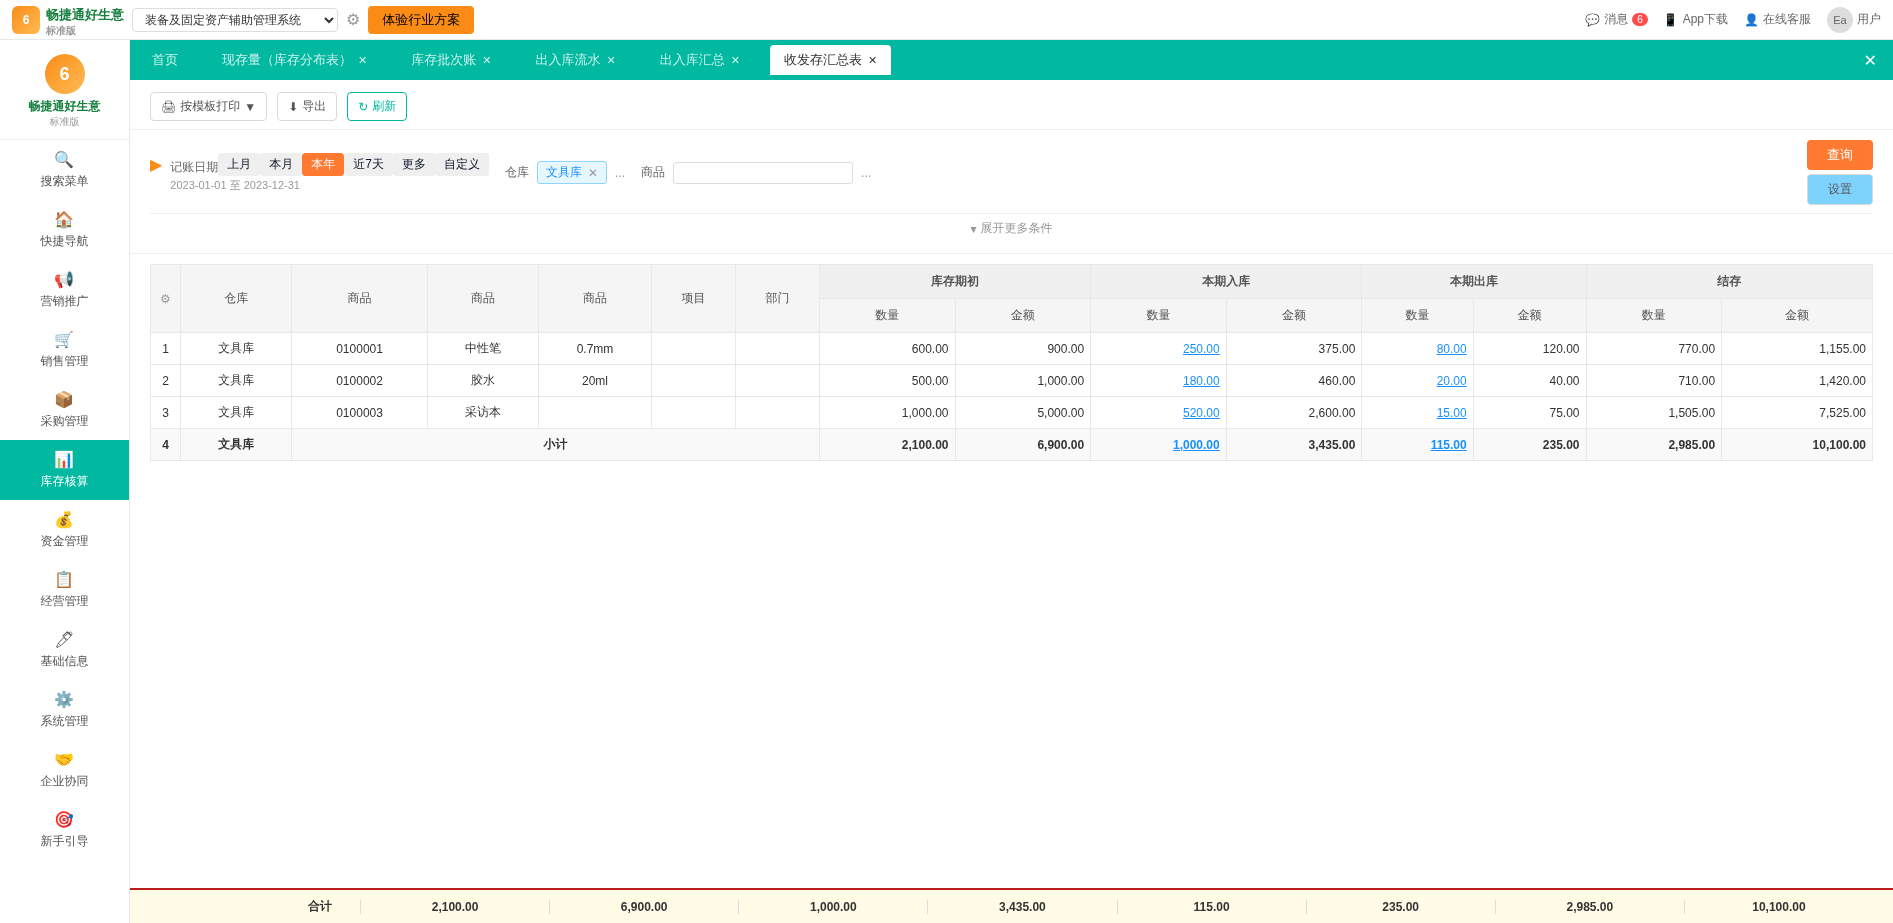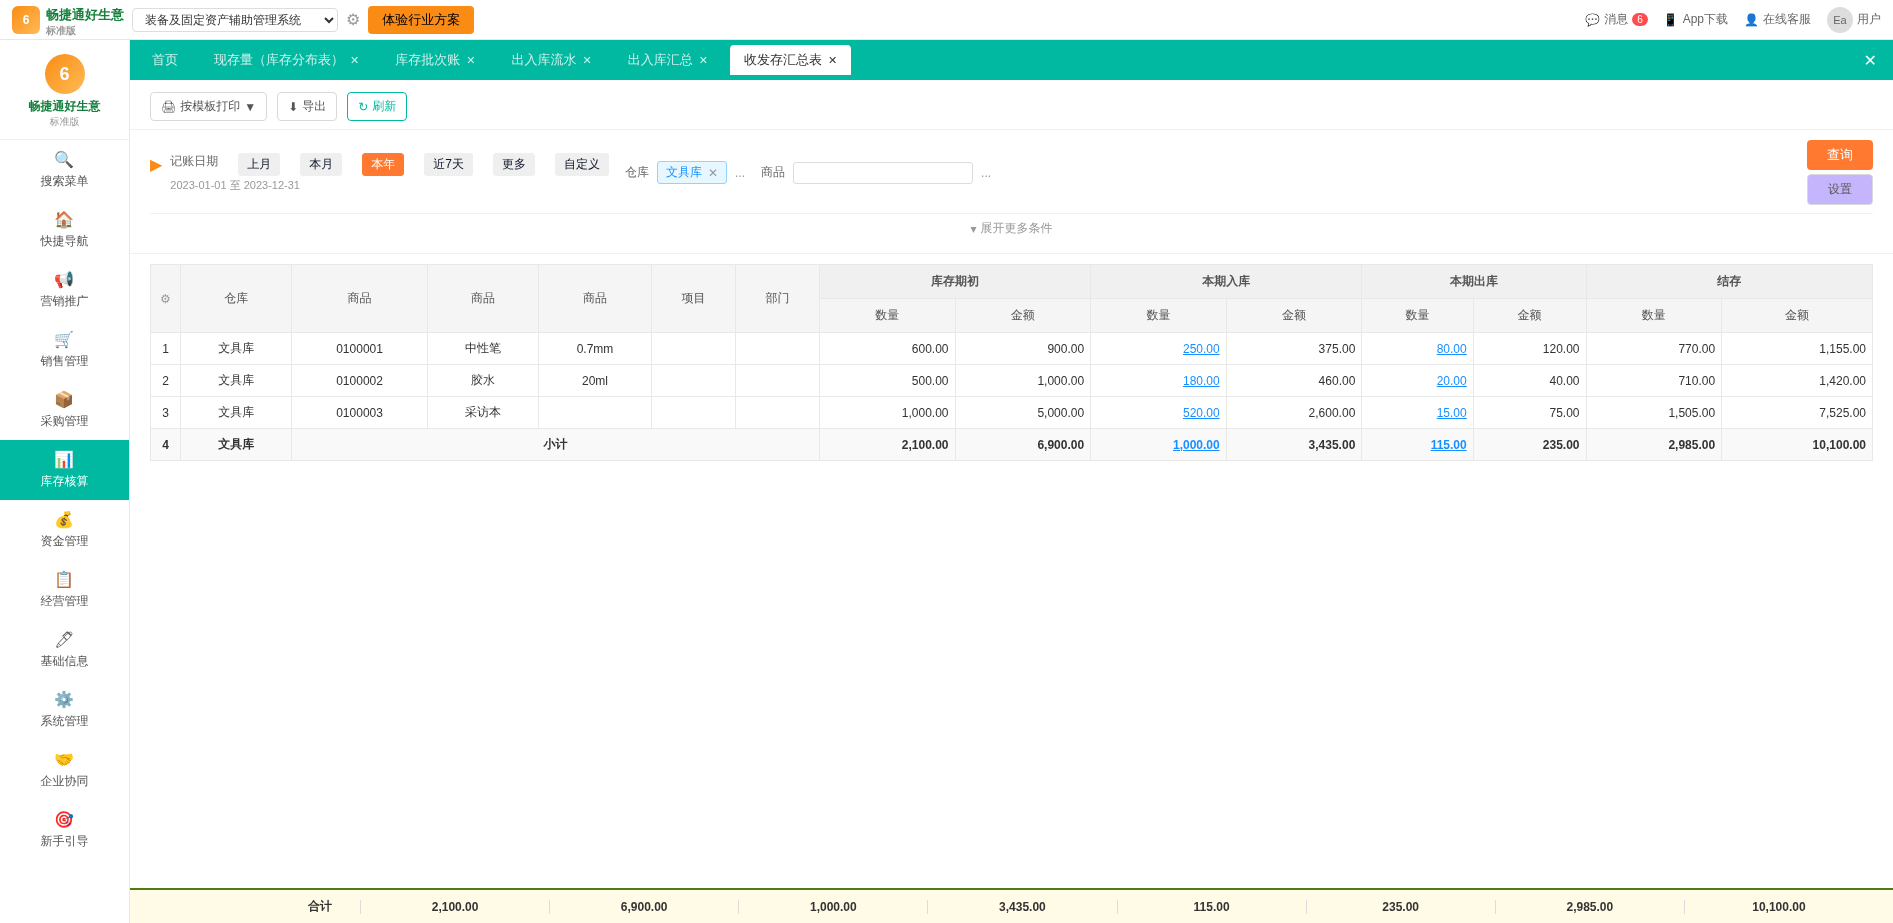--- a/index.html
+++ b/index.html
@@ -26,21 +26,21 @@
     .sidebar-brand { font-size: 12px; color: #15803d; margin-top: 4px; font-weight: bold; }
     .sidebar-tag { font-size: 10px; color: #999; }
     .sidebar-item { display: flex; flex-direction: column; align-items: center; padding: 10px 0; cursor: pointer; color: #555; font-size: 12px; gap: 4px; }
     .sidebar-item.active { color: #fff; background: #00b9a0; }
     .sidebar-item .s-icon { font-size: 16px; }
 
     
     .content-area { flex: 1; display: flex; flex-direction: column; overflow: hidden; }
 
     
-    .tab-bar { height: 40px; background: #00b9a0; display: flex; align-items: center; padding: 16px 8px; gap: 8px; flex-shrink: 0; }
+    .tab-bar { height: 40px; background: #00b9a0; display: flex; align-items: center; padding: 16px 8px; gap: 16px; flex-shrink: 0; }
     .tab { display: flex; align-items: center; gap: 6px; padding: 6px 14px; border-radius: 4px 4px 0 0; font-size: 13px; cursor: pointer; color: rgba(255,255,255,0.8); }
     .tab.active { background: #fff; color: #333; }
     .tab-close { font-size: 11px; color: inherit; cursor: pointer; }
     .tab-bar-close { margin-left: auto; color: white; font-size: 16px; cursor: pointer; padding: 0 8px; }
 
     
     .page-content { flex: 1; overflow-y: auto; background: #f5f5f5; padding: 0; }
     .page-inner { background: #fff; margin: 0; padding: 0; min-height: 100%; }
 
     
@@ -58,21 +58,21 @@
     .date-btn.active { background: #ff7a30; color: white; border-color: #ff7a30; }
     .date-range { font-size: 11px; color: #999; margin-top: 2px; }
     .warehouse-tag { display: flex; align-items: center; gap: 4px; background: #e6f7ff; border: 1px solid #91d5ff; border-radius: 3px; padding: 2px 8px; font-size: 12px; color: #1890ff; }
     .warehouse-tag-close { cursor: pointer; color: #999; margin-left: 2px; }
     .filter-more { color: #999; font-size: 12px; cursor: pointer; }
     .filter-warehouse-area { display: flex; align-items: center; gap: 8px; }
     .expand-btn { display: flex; align-items: center; gap: 4px; color: #999; font-size: 12px; cursor: pointer; justify-content: center; padding: 6px 0; border-top: 1px solid #f0f0f0; margin-top: 8px; }
 
     
     .query-btn { background: #ff7a30; color: white; border: none; border-radius: 4px; padding: 6px 18px; font-size: 13px; cursor: pointer; }
-    .setting-btn { background: #c4b5fd; color: #555; border: 1px solid #d9d9d9; border-radius: 4px; padding: 6px 20px; font-size: 12px; cursor: pointer; }
+    .setting-btn { background: #7dd3fc; color: #555; border: 1px solid #d9d9d9; border-radius: 4px; padding: 6px 20px; font-size: 12px; cursor: pointer; }
 
     
     .table-container { padding: 0 20px 20px; margin-top: 10px; }
     table { width: 100%; border-collapse: collapse; font-size: 12px; }
     thead th { background: #f5f5f5; border: 1px solid #e8e8e8; padding: 8px 6px; text-align: center; color: #555; font-weight: normal; white-space: nowrap; margin-top: 34px; }
     thead th.group-header { background: #f0f0f0; font-weight: bold; }
     tbody td { border: 1px solid #e8e8e8; padding: 7px 6px; text-align: center; color: #333; }
     tbody tr.subtotal { font-weight: bold; background: #f9f9f9; }
     .underline { text-decoration: underline; cursor: pointer; color: #1890ff; }
     .num-right { text-align: right; }
@@ -224,21 +224,21 @@
               <span>刷新</span>
             </button>
           </div>
         </div>
 
         <div class="filter-area">
           <div class="filter-row">
             <div style="display:flex;align-items:flex-start;gap:8px;">
               <span style="color:#fa8c16;font-size:16px;cursor:pointer;margin-top:2px;">▶</span>
               <div>
-                <div style="display:flex;align-items:flex-start;gap:20px;">
+                <div style="display:flex;align-items:flex-end;gap:0;">
                   <span class="filter-label">记账日期</span>
                   <button class="date-btn">上月</button>
                   <button class="date-btn">本月</button>
                   <button class="date-btn active">本年</button>
                   <button class="date-btn">近7天</button>
                   <button class="date-btn">更多</button>
                   <button class="date-btn">自定义</button>
                 </div>
                 <div class="date-range">2023-01-01 至 2023-12-31</div>
               </div>
@@ -365,21 +365,21 @@
                 <td class="num-right">2,985.00</td>
                 <td class="num-right">10,100.00</td>
               </tr>
             </tbody>
           </table>
         </div>
 
       </div>
     </div>
 
-    <div style="background:#fffbe6;border-top:2px solid #4d7c0f;padding:8px 20px 8px 150px;display:flex;align-items:center;font-size:12px;font-weight:bold;flex-shrink:0;">
+    <div style="background:#fffbe6;border-top:2px solid #b91c1c;padding:8px 20px 8px 150px;display:flex;align-items:center;font-size:12px;font-weight:bold;flex-shrink:0;">
       <span style="min-width:80px;text-align:center;">合计</span>
       <span style="flex:1;text-align:center;border-left:1px solid #ddd;padding:0 6px;">2,100.00</span>
       <span style="flex:1;text-align:center;border-left:1px solid #ddd;padding:0 6px;">6,900.00</span>
       <span style="flex:1;text-align:center;border-left:1px solid #ddd;padding:0 6px;">1,000.00</span>
       <span style="flex:1;text-align:center;border-left:1px solid #ddd;padding:0 6px;">3,435.00</span>
       <span style="flex:1;text-align:center;border-left:1px solid #ddd;padding:0 6px;">115.00</span>
       <span style="flex:1;text-align:center;border-left:1px solid #ddd;padding:0 6px;">235.00</span>
       <span style="flex:1;text-align:center;border-left:1px solid #ddd;padding:0 6px;">2,985.00</span>
       <span style="flex:1;text-align:center;border-left:1px solid #ddd;padding:0 6px;">10,100.00</span>
     </div>

